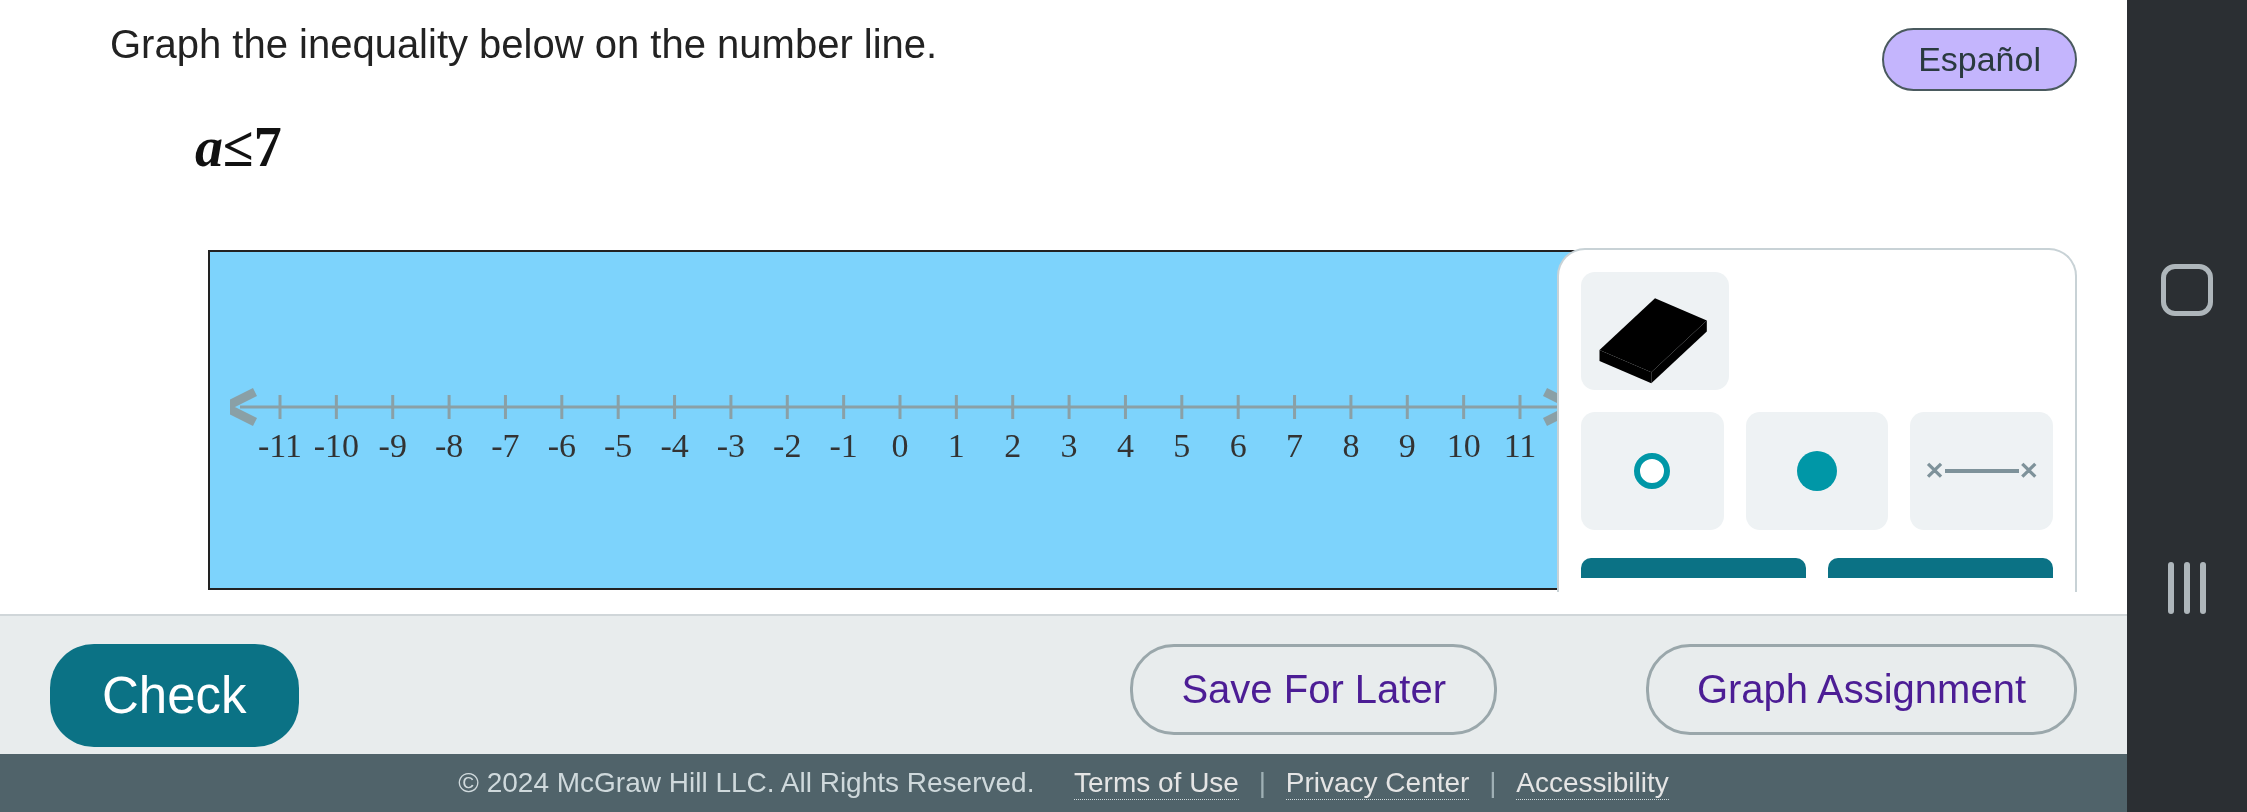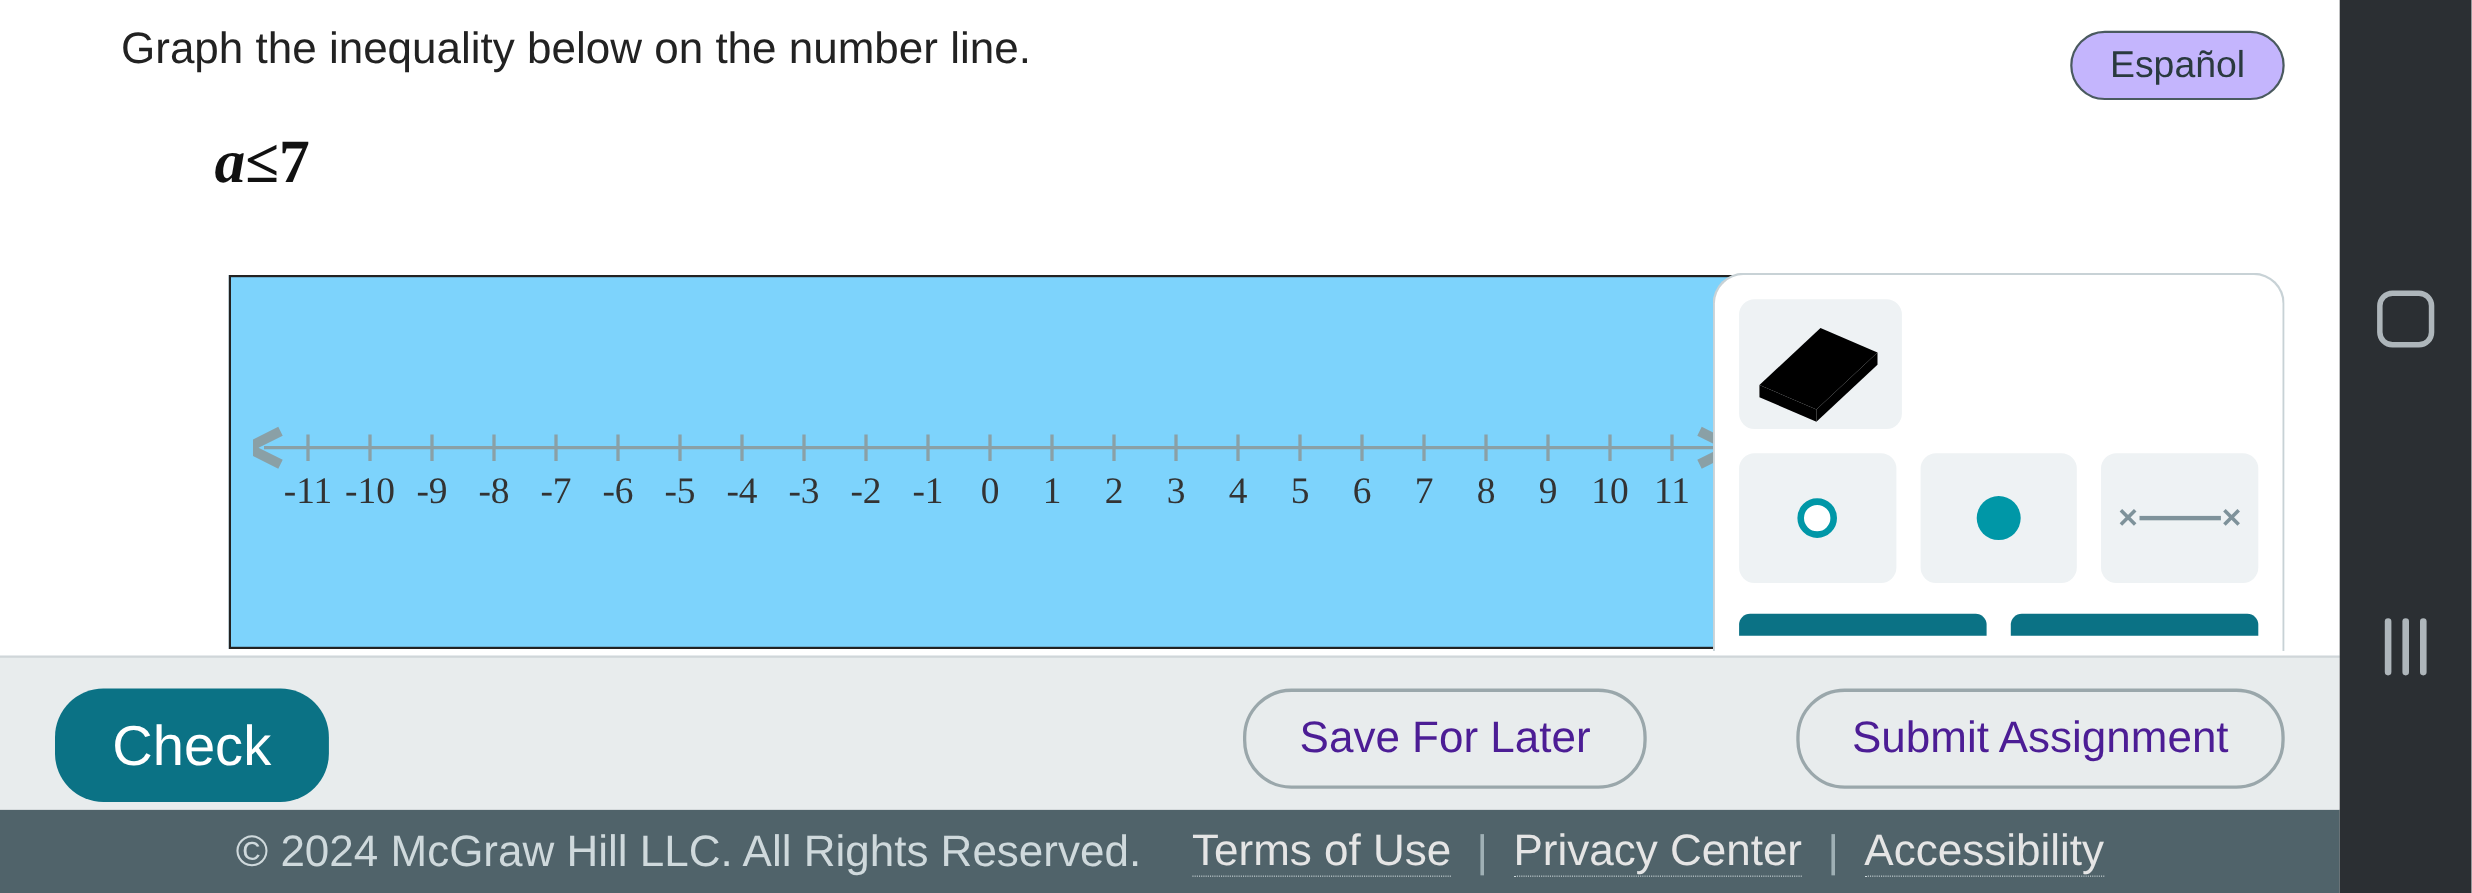--- a/index.html
+++ b/index.html
@@ -23,21 +23,21 @@
   .tool-segment .seg-line { height:4px; width:74px; background:#7e929a; }
   .tool-segment .seg-x { font-weight: bold; color:#7e929a; font-size:24px; }
   .tool-row2 { margin-top: 22px; }
   .bottom-bars { display:flex; gap:22px; margin-top: 28px; }
   .bottom-bar { height: 20px; background: #0b7285; border-top-left-radius: 10px; border-top-right-radius: 10px; flex:1; }
   .footer-bar { height: 140px; background: #e8eced; width: 100%; position: relative; border-top: 2px solid #d0d6d9; }
   .check-btn { position:absolute; left:50px; top:28px; background:#0b7285; color:#fff; border:none; border-radius:44px; padding:22px 52px; font-size:51px; cursor:pointer; }
   .pill-btn { position:absolute; top:28px; border:3px solid #9aa7ab; background:#e8eced; color:#4c1d95; border-radius:44px; padding:20px 48px; font-size:40px; cursor:pointer; }
   .save-btn { right: 630px; }
   .submit-btn { right: 50px; }
-  .copyright-bar { height: 76px; background:#50636a; color:#cfd9dc; font-size:40px; display:flex; align-items:center; justify-content:center; gap: 12px; }
+  .copyright-bar { height: 58px; background:#50636a; color:#cfd9dc; font-size:28px; display:flex; align-items:center; justify-content:center; gap: 12px; }
   .copyright-bar a { color:#e5e5e5; text-decoration: none; border-bottom: 1px dotted #cfd9dc; cursor:pointer; }
   .copyright-bar .sep { color:#9fb0b5; }
   .device-bar { width: 120px; background:#2b2f33; position:relative; }
   .dev-circle { position:absolute; top:264px; left:50%; transform:translateX(-50%); width:52px; height:52px; border:5px solid #aeb6bb; border-radius:14px; }
   .dev-lines { position:absolute; top:562px; left:50%; transform:translateX(-50%); display:flex; gap:10px; }
   .dev-lines span { width:6px; height:52px; background:#aeb6bb; border-radius:3px; display:block; }
 </style>
 </head>
 <body>
 
@@ -142,21 +142,21 @@
         <div class="bottom-bars">
           <div class="bottom-bar"></div>
           <div class="bottom-bar"></div>
         </div>
       </div>
     </div>
 
     <div class="footer-bar">
       <button class="check-btn">Check</button>
       <button class="pill-btn save-btn">Save For Later</button>
-      <button class="pill-btn submit-btn">Submit Assignment</button>
+      <button class="pill-btn submit-btn">Graph Assignment</button>
     </div>
 
     <div class="copyright-bar">
       <span>© 2024 McGraw Hill LLC. All Rights Reserved.</span>
       &nbsp;&nbsp;
       <a>Terms of Use</a>
       <span class="sep">&nbsp;|&nbsp;</span>
       <a>Privacy Center</a>
       <span class="sep">&nbsp;|&nbsp;</span>
       <a>Accessibility</a>

